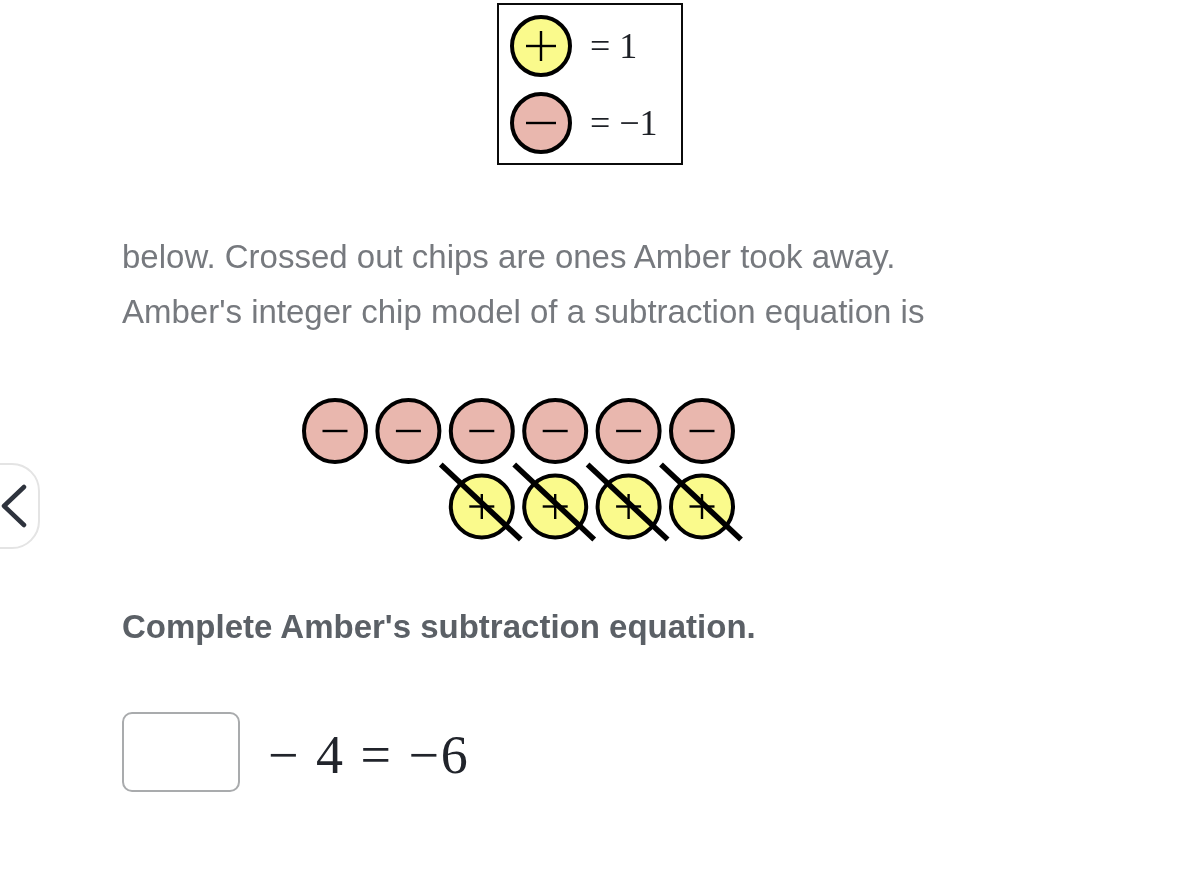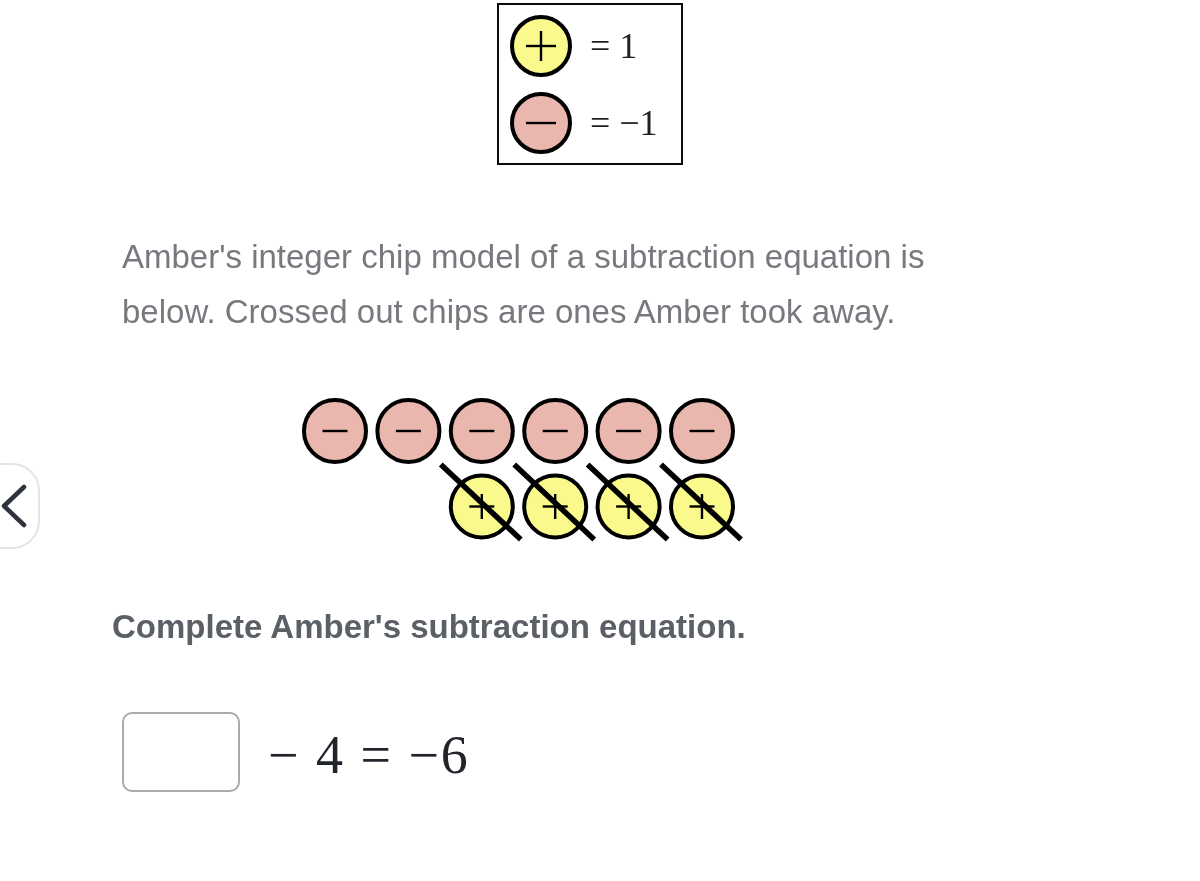--- a/index.html
+++ b/index.html
@@ -61,21 +61,21 @@
     position: absolute;
     left: 122px; top: 229px;
     color: #76797e;
     font-size: 33px;
     line-height: 55px;
   }
   .description .line { white-space: nowrap; }
 
   .prompt {
     position: absolute;
-    left: 112px; top: 608px;
+    left: 122px; top: 608px;
     color: #5b6066;
     font-size: 33px;
     font-weight: bold;
     white-space: nowrap;
   }
 
   
   .chip-model {
     position: absolute;
     left: 295px; top: 392px;
@@ -133,22 +133,22 @@
     <div class="legend-row">
       <svg width="64" height="64" viewBox="0 0 64 64">
           <circle cx="32" cy="32" r="29" fill="#E9B7AE" stroke="#000000" stroke-width="4"></circle>
           <line x1="17" y1="32" x2="47" y2="32" stroke="#000000" stroke-width="2.4"></line>
         </svg>
       <span class="legend-label">= −1</span>
     </div>
   </div>
 
   <div class="description">
+    <div class="line">below. Crossed out chips are ones Amber took away.</div>
     <div class="line">Amber's integer chip model of a subtraction equation is</div>
-    <div class="line">below. Crossed out chips are ones Amber took away.</div>
   </div>
 
   <svg class="chip-model" viewBox="0 0 460 160" id="chip-model-svg">
       <circle cx="40" cy="39" r="31" fill="#E9B7AE" stroke="#000000" stroke-width="4"></circle>
       <line x1="27.5" y1="39" x2="52.5" y2="39" stroke="#000000" stroke-width="2.4"></line>
       <circle cx="113.4" cy="39" r="31" fill="#E9B7AE" stroke="#000000" stroke-width="4"></circle>
       <line x1="100.9" y1="39" x2="125.9" y2="39" stroke="#000000" stroke-width="2.4"></line>
       <circle cx="186.8" cy="39" r="31" fill="#E9B7AE" stroke="#000000" stroke-width="4"></circle>
       <line x1="174.3" y1="39" x2="199.3" y2="39" stroke="#000000" stroke-width="2.4"></line>
       <circle cx="260.20000000000005" cy="39" r="31" fill="#E9B7AE" stroke="#000000" stroke-width="4"></circle>

